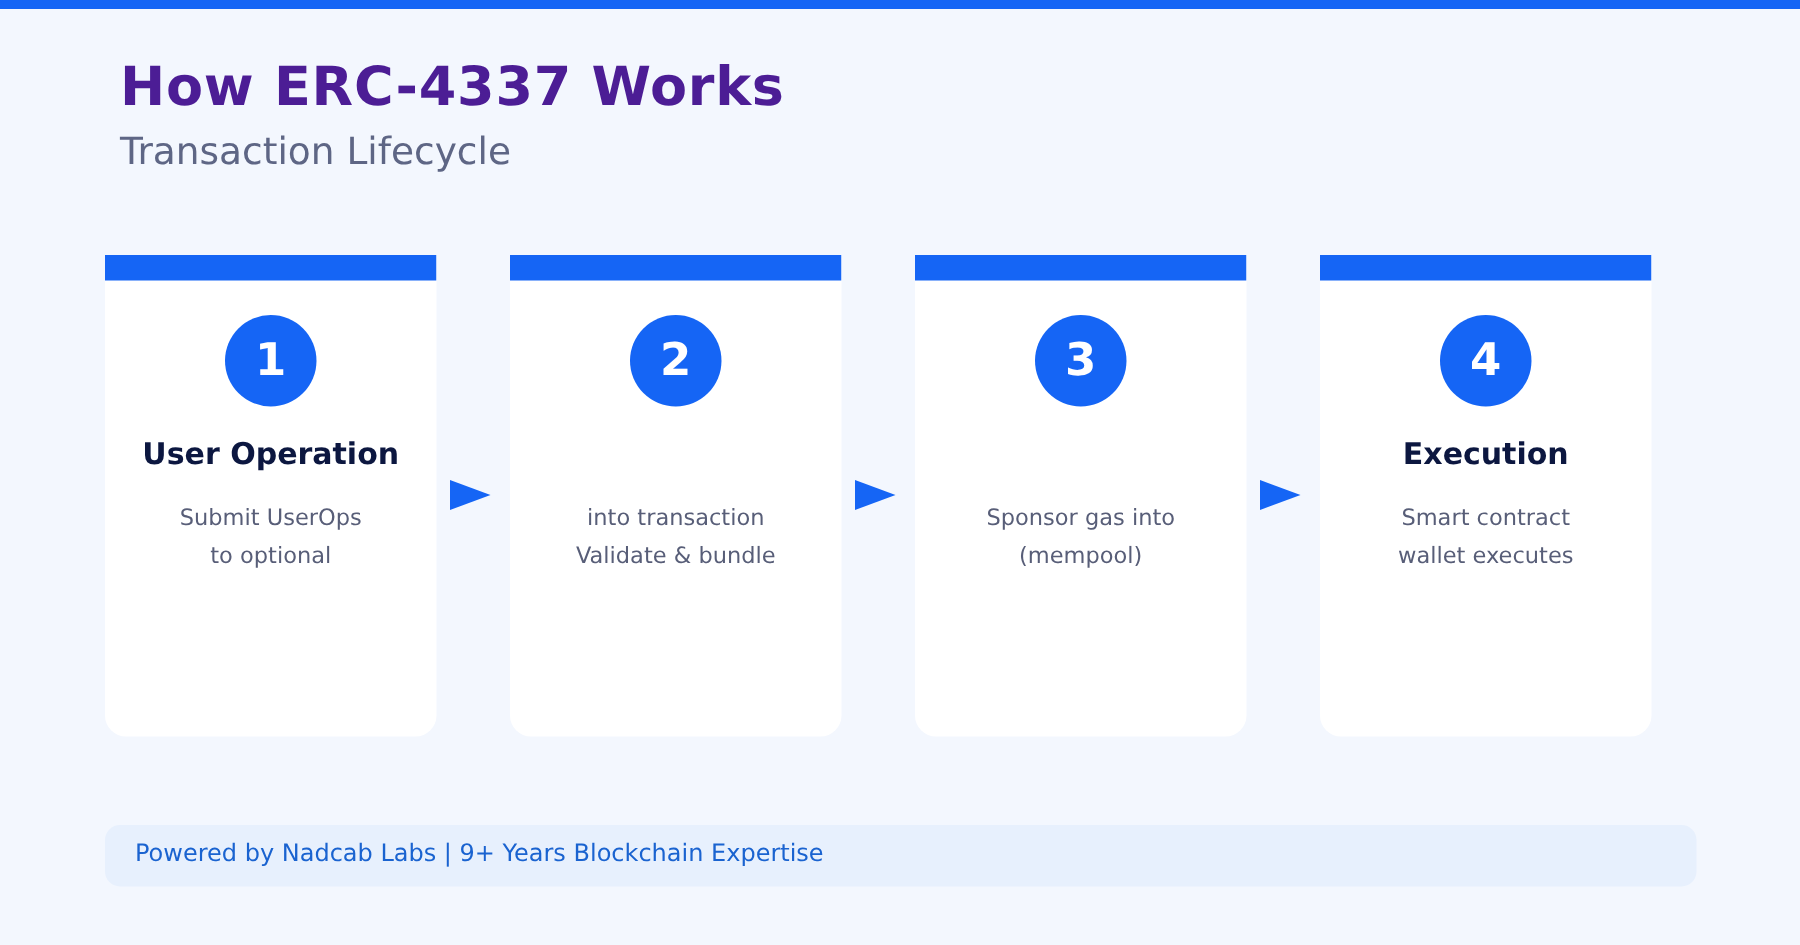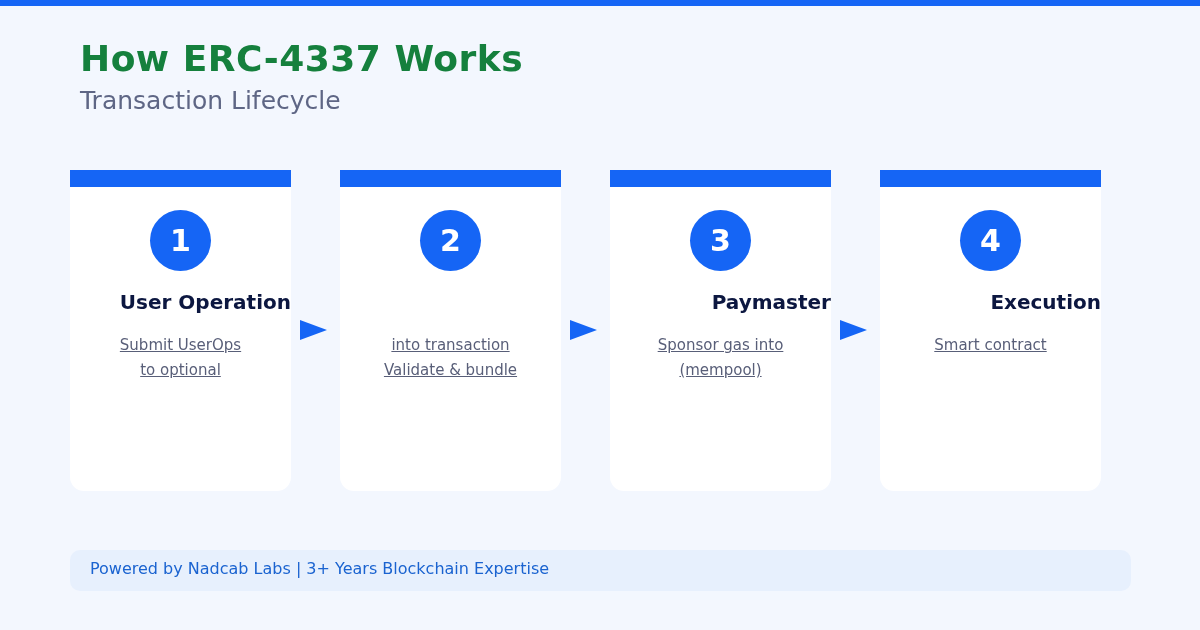--- a/index.html
+++ b/index.html
@@ -8,21 +8,21 @@
       background: #f3f7fe;
       font-family: "DejaVu Sans", sans-serif;
       position: relative;
     }
     .top-bar {
       position: absolute; left: 0; top: 0; width: 1200px; height: 6px;
       background: #1565f5;
     }
     .title {
       position: absolute; left: 80px; top: 38px;
-      font-size: 36px; font-weight: bold; color: #15803d;
+      font-size: 36px; font-weight: bold; color: #4c1d95;
       letter-spacing: 0.5px; white-space: nowrap;
     }
     .subtitle {
       position: absolute; left: 80px; top: 86px;
       font-size: 25px; color: #5e6685; white-space: nowrap;
     }
     .card {
       position: absolute; top: 170px; width: 221px; height: 321px;
       background: #ffffff;
       border-radius: 0 0 14px 14px;
@@ -34,26 +34,26 @@
     }
     .step-circle {
       position: absolute; left: 80px; top: 40px;
       width: 61px; height: 61px; border-radius: 50%;
       background: #1565f5; color: #ffffff;
       font-size: 30px; font-weight: bold;
       display: flex; align-items: center; justify-content: center;
     }
     .step-title {
       position: absolute; left: 0; top: 120px; width: 100%;
-      text-align: right; font-size: 20px; font-weight: bold; color: #0c1740;
+      text-align: center; font-size: 20px; font-weight: bold; color: #0c1740;
       white-space: nowrap;
     }
     .step-desc {
       position: absolute; left: 0; top: 163px; width: 100%;
-      text-align: center; font-size: 15px; color: #585e78; line-height: 25px; text-decoration: underline;
+      text-align: center; font-size: 15px; color: #585e78; line-height: 25px;
     }
     .step-desc span { display: block; }
     .arrow {
       position: absolute; top: 320px; width: 0; height: 0;
       border-top: 10px solid transparent;
       border-bottom: 10px solid transparent;
       border-left: 27px solid #1565f5;
     }
     .footer {
       position: absolute; left: 70px; top: 550px; width: 1061px; height: 41px;
@@ -91,33 +91,33 @@
     <span>into transaction</span>
     <span>Validate &amp; bundle</span>
   </div>
 </div>
 
 <div class="arrow" style="left:570px;"></div>
 
 <div class="card" style="left:610px;">
   <div class="card-bar"></div>
   <div class="step-circle">3</div>
-  <div class="step-title">Paymaster</div>
   <div class="step-desc">
     <span>Sponsor gas into</span>
     <span>(mempool)</span>
   </div>
 </div>
 
 <div class="arrow" style="left:840px;"></div>
 
 <div class="card" style="left:880px;">
   <div class="card-bar"></div>
   <div class="step-circle">4</div>
   <div class="step-title">Execution</div>
   <div class="step-desc">
     <span>Smart contract</span>
+    <span>wallet executes</span>
   </div>
 </div>
 
 <div class="footer">
-  <div class="footer-text">Powered by Nadcab Labs | 3+ Years Blockchain Expertise</div>
+  <div class="footer-text">Powered by Nadcab Labs | 9+ Years Blockchain Expertise</div>
 </div>
 
 </body></html>

